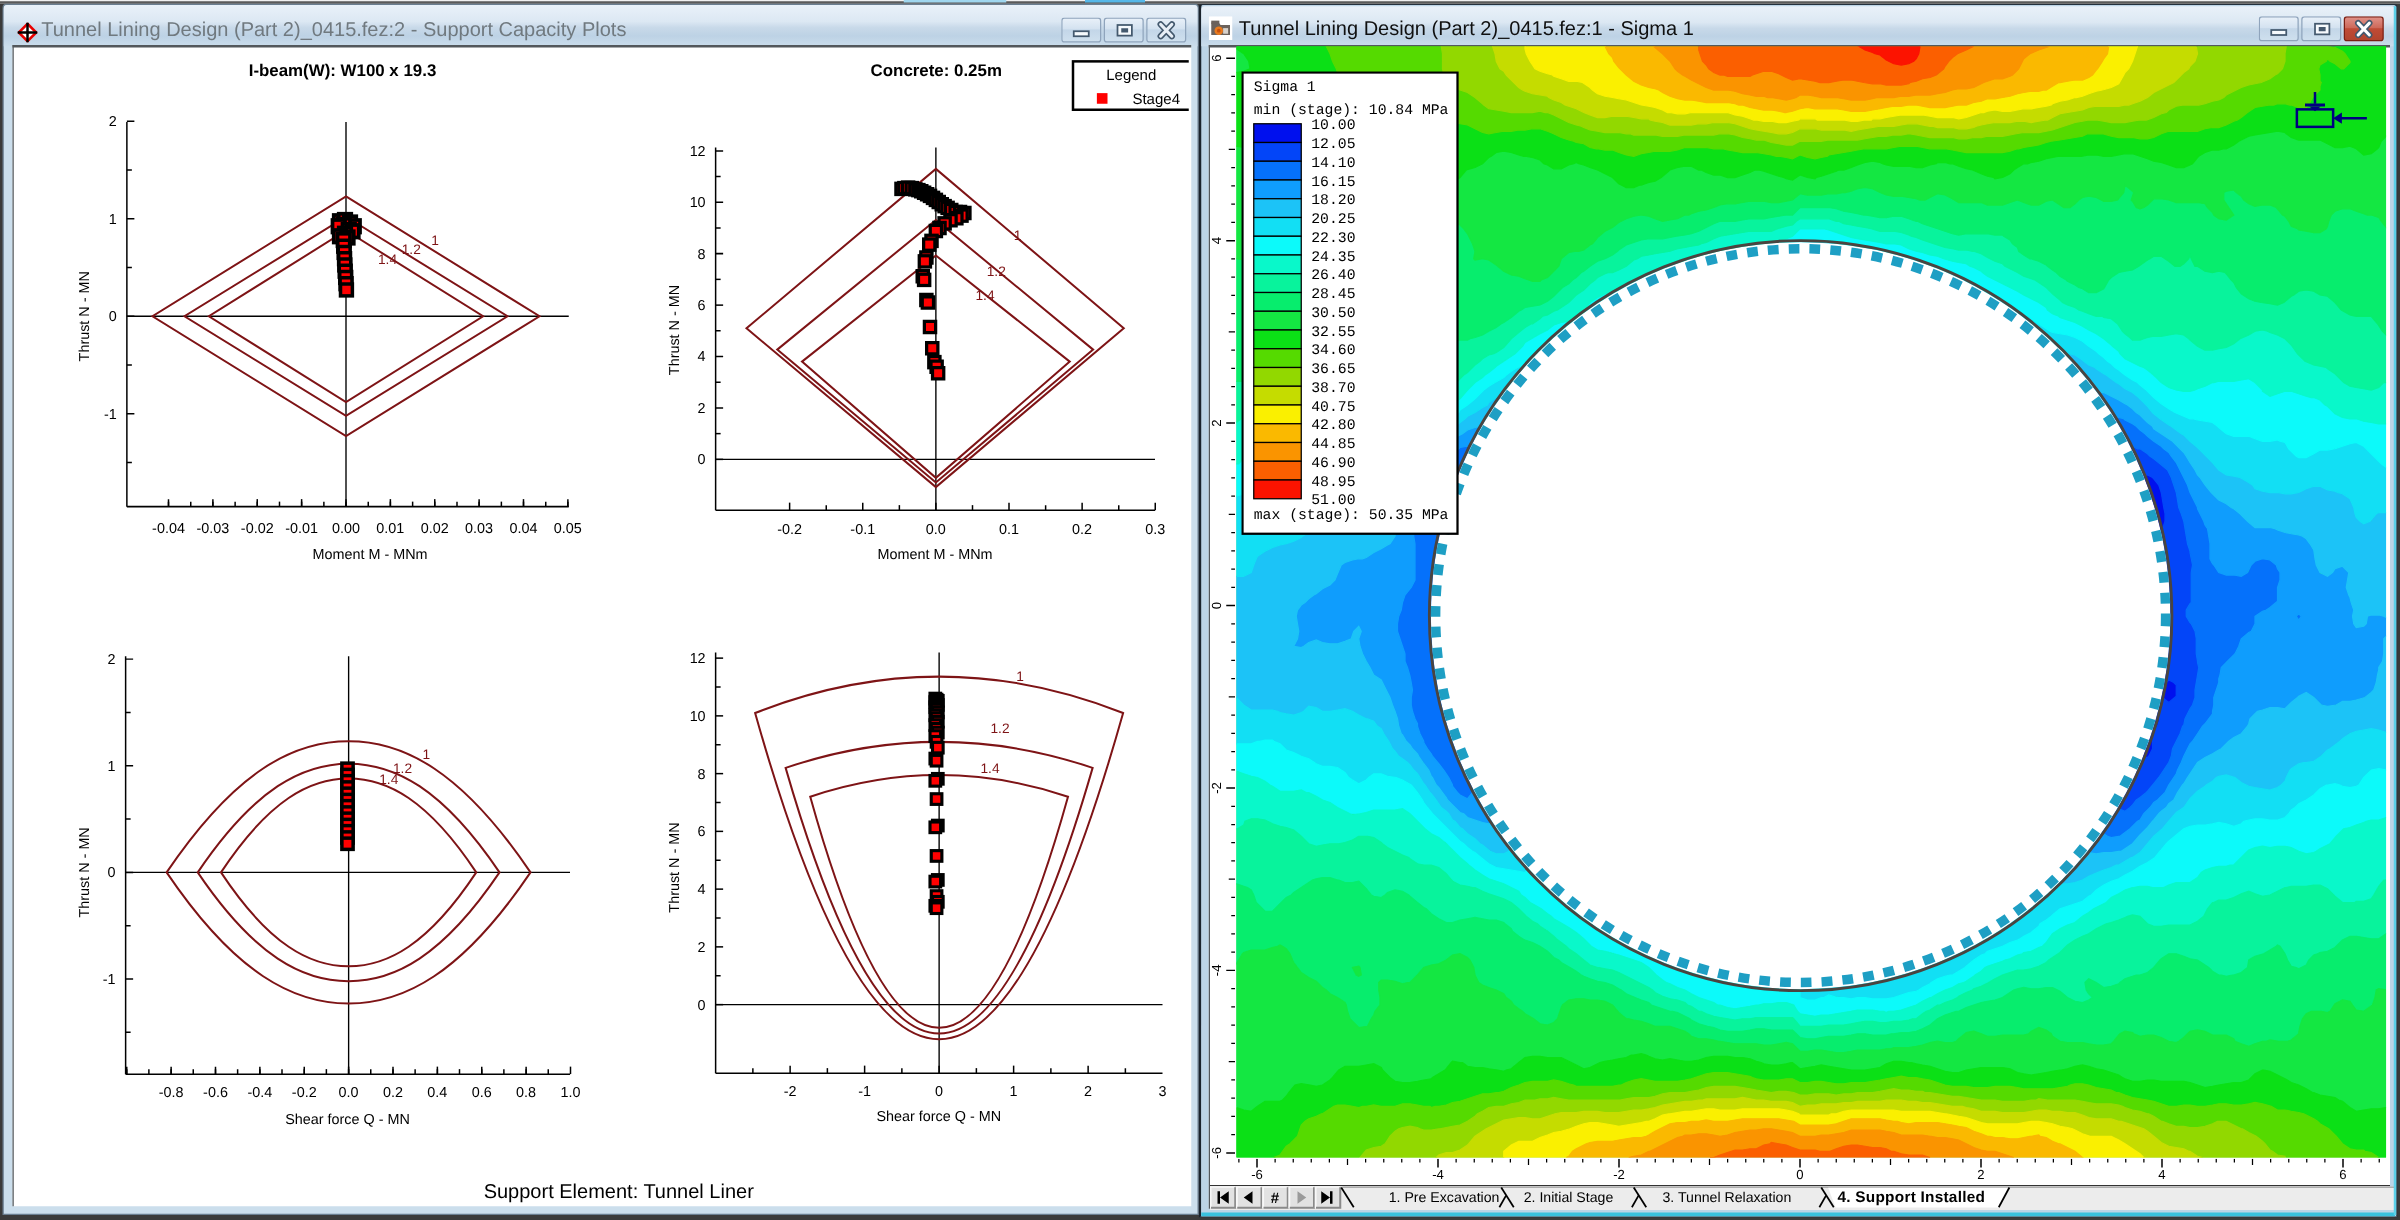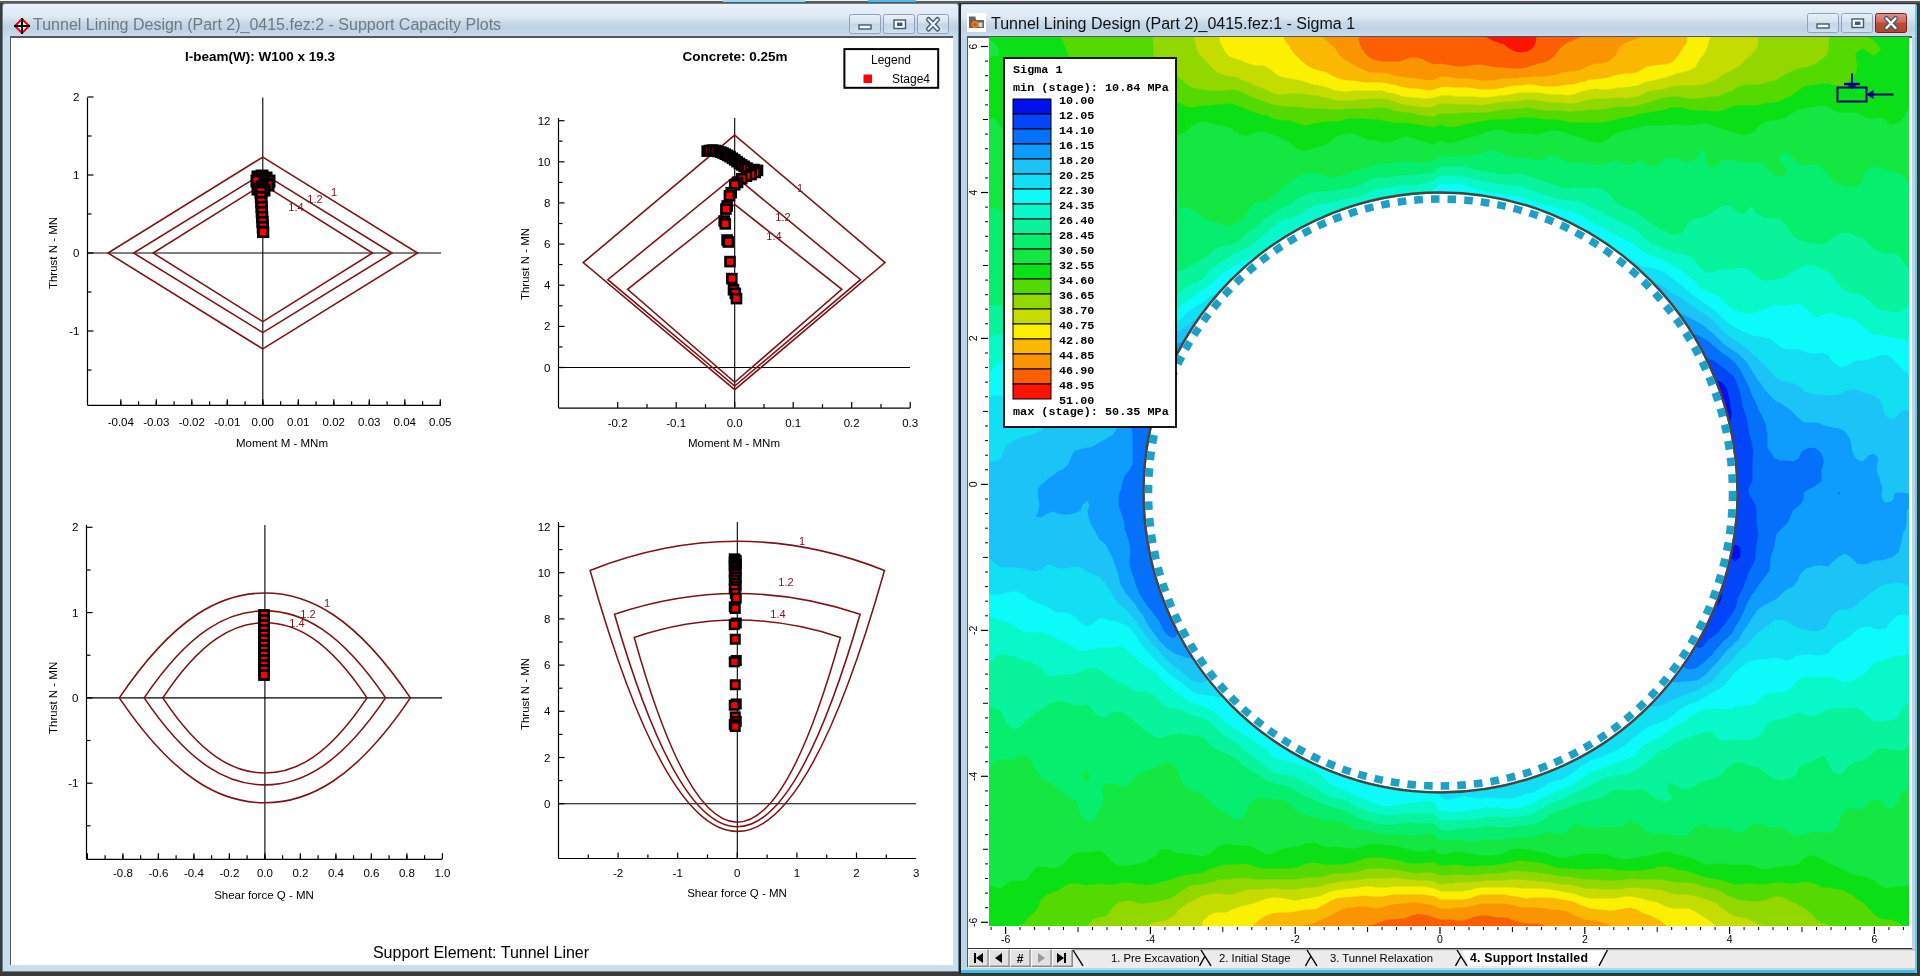--- a/index.html
+++ b/index.html
@@ -36,21 +36,21 @@
 <rect x="68.5" y="0.5" width="31" height="19" rx="2" fill="url(#gb)" stroke="#8FA4BC"></rect>
 <rect x="10" y="11" width="12" height="4" fill="#F6FAFD" stroke="#44596E" stroke-width="1.4"></rect>
 <rect x="45" y="6" width="11.5" height="8.5" fill="#F6FAFD" stroke="#44596E" stroke-width="1.4"></rect>
 <rect x="48" y="8.6" width="5.5" height="3.4" fill="#44596E"></rect>
 <path d="M79.5 5.5 L88.5 15 M88.5 5.5 L79.5 15" stroke="#44596E" stroke-width="5" stroke-linecap="round"></path>
 <path d="M79.5 5.5 L88.5 15 M88.5 5.5 L79.5 15" stroke="#E8EFF7" stroke-width="2.4" stroke-linecap="round"></path>
 </g>
 </svg></div>
   <div style="position:absolute;left:8px;top:33px;width:943px;height:929px;border-left:1px solid #53585C;border-top:2px solid #53585C;background:#fff;"></div>
   <div style="position:absolute;left:9px;top:33px;width:940px;height:928px;overflow:hidden;">
-    <div style="position:absolute;left:0px;top:0px;"><svg xmlns="http://www.w3.org/2000/svg" width="940" height="928" viewBox="11 36 940 928" font-family="Liberation Sans, sans-serif">
+    <div style="position:absolute;left:0px;top:0px;padding-left:14px;"><svg xmlns="http://www.w3.org/2000/svg" width="940" height="928" viewBox="11 36 940 928" font-family="Liberation Sans, sans-serif">
 <text x="260.0" y="61.0" font-size="13.5" text-anchor="middle" fill="#000" font-weight="bold">I-beam(W): W100 x 19.3</text>
 <line x1="87.5" y1="97.5" x2="87.5" y2="405.3" stroke="#000" stroke-width="1.2"></line>
 <line x1="87.5" y1="405.3" x2="441.0" y2="405.3" stroke="#000" stroke-width="1.2"></line>
 <line x1="87.5" y1="253.0" x2="441.0" y2="253.0" stroke="#000" stroke-width="1.1"></line>
 <line x1="262.8" y1="97.5" x2="262.8" y2="405.3" stroke="#000" stroke-width="1.1"></line>
 <line x1="87.5" y1="97.0" x2="93.5" y2="97.0" stroke="#000" stroke-width="1.2"></line>
 <text x="79.5" y="101.0" font-size="11.5" text-anchor="end" fill="#000" font-weight="normal">2</text>
 <line x1="87.5" y1="175.0" x2="93.5" y2="175.0" stroke="#000" stroke-width="1.2"></line>
 <text x="79.5" y="179.0" font-size="11.5" text-anchor="end" fill="#000" font-weight="normal">1</text>
 <line x1="87.5" y1="253.0" x2="93.5" y2="253.0" stroke="#000" stroke-width="1.2"></line>
@@ -531,21 +531,21 @@
 <line x1="904.5" y1="57.5" x2="883" y2="57.5"></line>
 </g>
 <g fill="#000080">
 <rect x="855" y="45.8" width="16" height="2.4"></rect>
 <path d="M858.5 48.2 L867.5 48.2 L863 52 Z"></path>
 <path d="M884.5 53 L884.5 62 L877.5 57.5 Z"></path>
 </g>
 </svg>
   </div>
 
-  <div style="position:absolute;left:44px;top:54px;font-weight:bold;"><svg xmlns="http://www.w3.org/2000/svg" width="176" height="372" viewBox="0 0 176 372" font-family="Liberation Mono, monospace">
+  <div style="position:absolute;left:34px;top:54px;"><svg xmlns="http://www.w3.org/2000/svg" width="176" height="372" viewBox="0 0 176 372" font-family="Liberation Mono, monospace">
 <rect x="1" y="1" width="172" height="369" fill="#fff" stroke="#000" stroke-width="1.8"></rect>
 <text x="10" y="16" font-size="11.8">Sigma 1</text>
 <text x="10" y="34" font-size="11.8">min (stage): 10.84 MPa</text>
 <rect x="10" y="42.0" width="38" height="15.0" fill="#0010EE" stroke="#000" stroke-width="1"></rect>
 <rect x="10" y="57.0" width="38" height="15.0" fill="#0345F8" stroke="#000" stroke-width="1"></rect>
 <rect x="10" y="72.0" width="38" height="15.0" fill="#0571FB" stroke="#000" stroke-width="1"></rect>
 <rect x="10" y="87.0" width="38" height="15.0" fill="#0F9DFD" stroke="#000" stroke-width="1"></rect>
 <rect x="10" y="102.0" width="38" height="15.0" fill="#1CC3F7" stroke="#000" stroke-width="1"></rect>
 <rect x="10" y="117.0" width="38" height="15.0" fill="#12DFF4" stroke="#000" stroke-width="1"></rect>
 <rect x="10" y="132.0" width="38" height="15.0" fill="#0CFAFA" stroke="#000" stroke-width="1"></rect>

